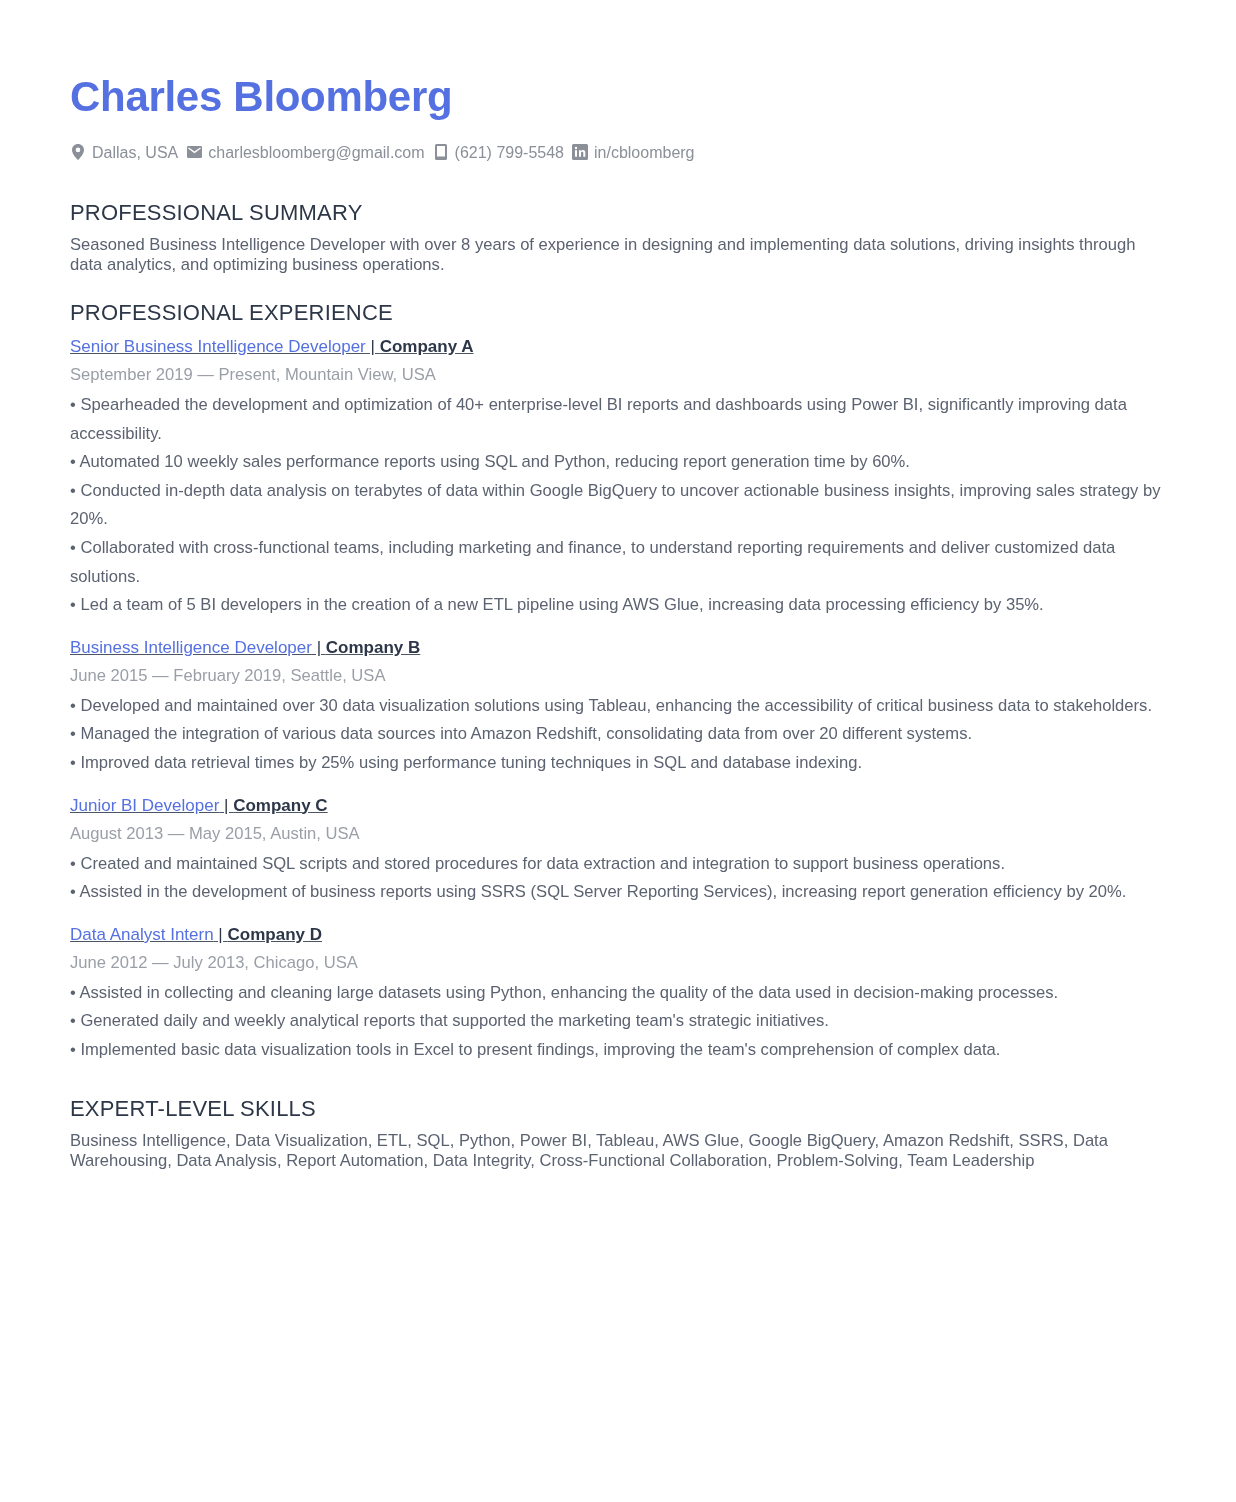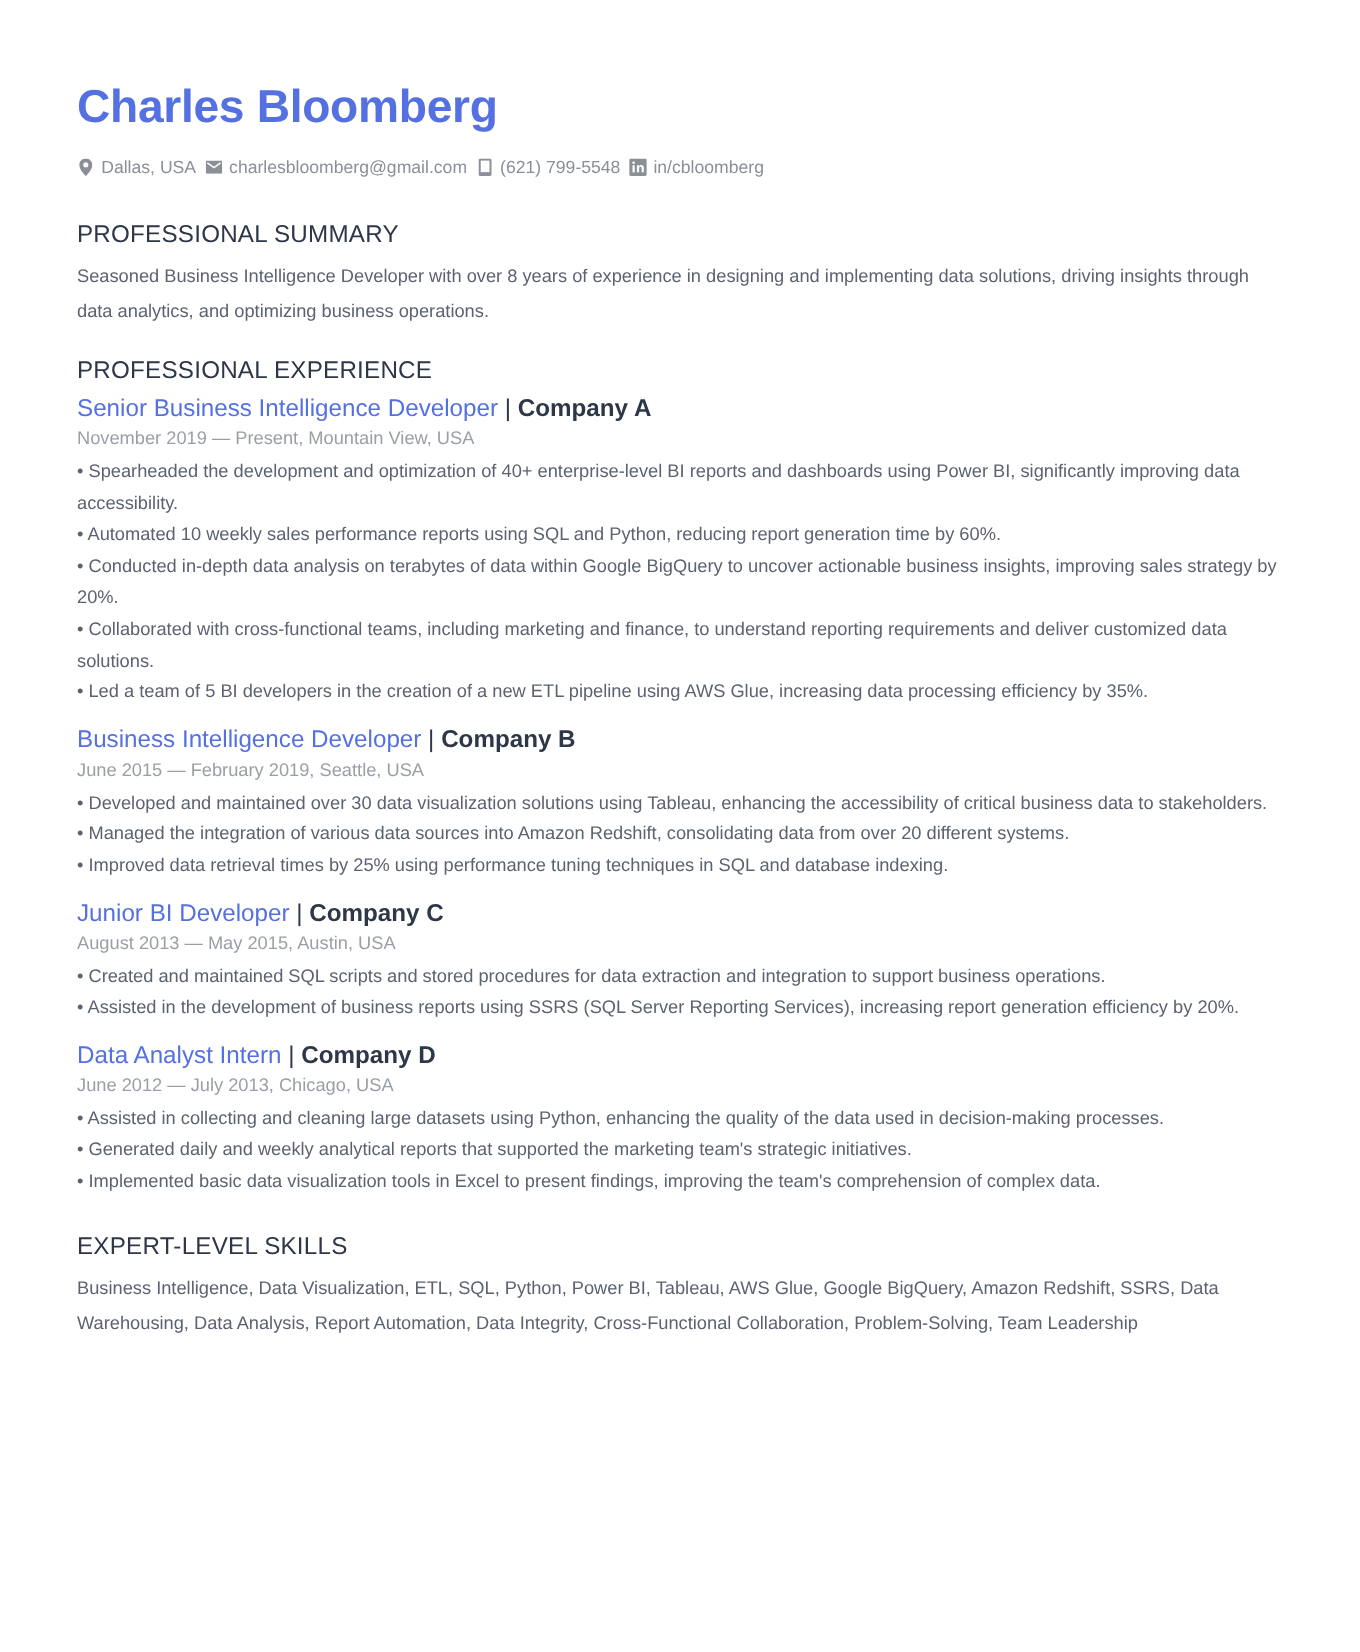--- a/index.html
+++ b/index.html
@@ -52,27 +52,28 @@
 
     .section-title {
       font-size: 22px;
       font-weight: 500;
       color: #2d3748;
       letter-spacing: 0.2px;
       line-height: 28px;
     }
     .para {
       font-size: 16.6px;
-      line-height: 32px;
+      line-height: 20px;
       color: #5b6270;
     }
     .job-head {
-      font-size: 22px;
+      font-size: 17px;
       line-height: 28px;
       white-space: nowrap;
+      text-decoration: underline;
     }
     .job-title { color: #5570e0; }
     .job-sep { color: #2d3748; }
     .job-company { color: #2d3748; font-weight: 700; }
     .job-meta {
       font-size: 16.6px;
       line-height: 28px;
       color: #9a9ea6;
     }
     .bullets { margin-top: 2px; }
@@ -146,21 +147,21 @@
   </div>
 
   <div id="experience-section">
     <div class="section-title">PROFESSIONAL EXPERIENCE</div>
     <div class="jobs">
 
       <div class="job">
         <div class="job-head">
           <span class="job-title">Senior Business Intelligence Developer</span><span class="job-sep"> | </span><span class="job-company">Company A</span>
         </div>
-        <div class="job-meta">November 2019 — Present, Mountain View, USA</div>
+        <div class="job-meta">September 2019 — Present, Mountain View, USA</div>
         <div class="bullets">
           <div class="bullet">• Spearheaded the development and optimization of 40+ enterprise-level BI reports and dashboards using Power BI, significantly improving data accessibility.</div>
           <div class="bullet">• Automated 10 weekly sales performance reports using SQL and Python, reducing report generation time by 60%.</div>
           <div class="bullet">• Conducted in-depth data analysis on terabytes of data within Google BigQuery to uncover actionable business insights, improving sales strategy by 20%.</div>
           <div class="bullet">• Collaborated with cross-functional teams, including marketing and finance, to understand reporting requirements and deliver customized data solutions.</div>
           <div class="bullet">• Led a team of 5 BI developers in the creation of a new ETL pipeline using AWS Glue, increasing data processing efficiency by 35%.</div>
         </div>
       </div>
 
       <div class="job">

